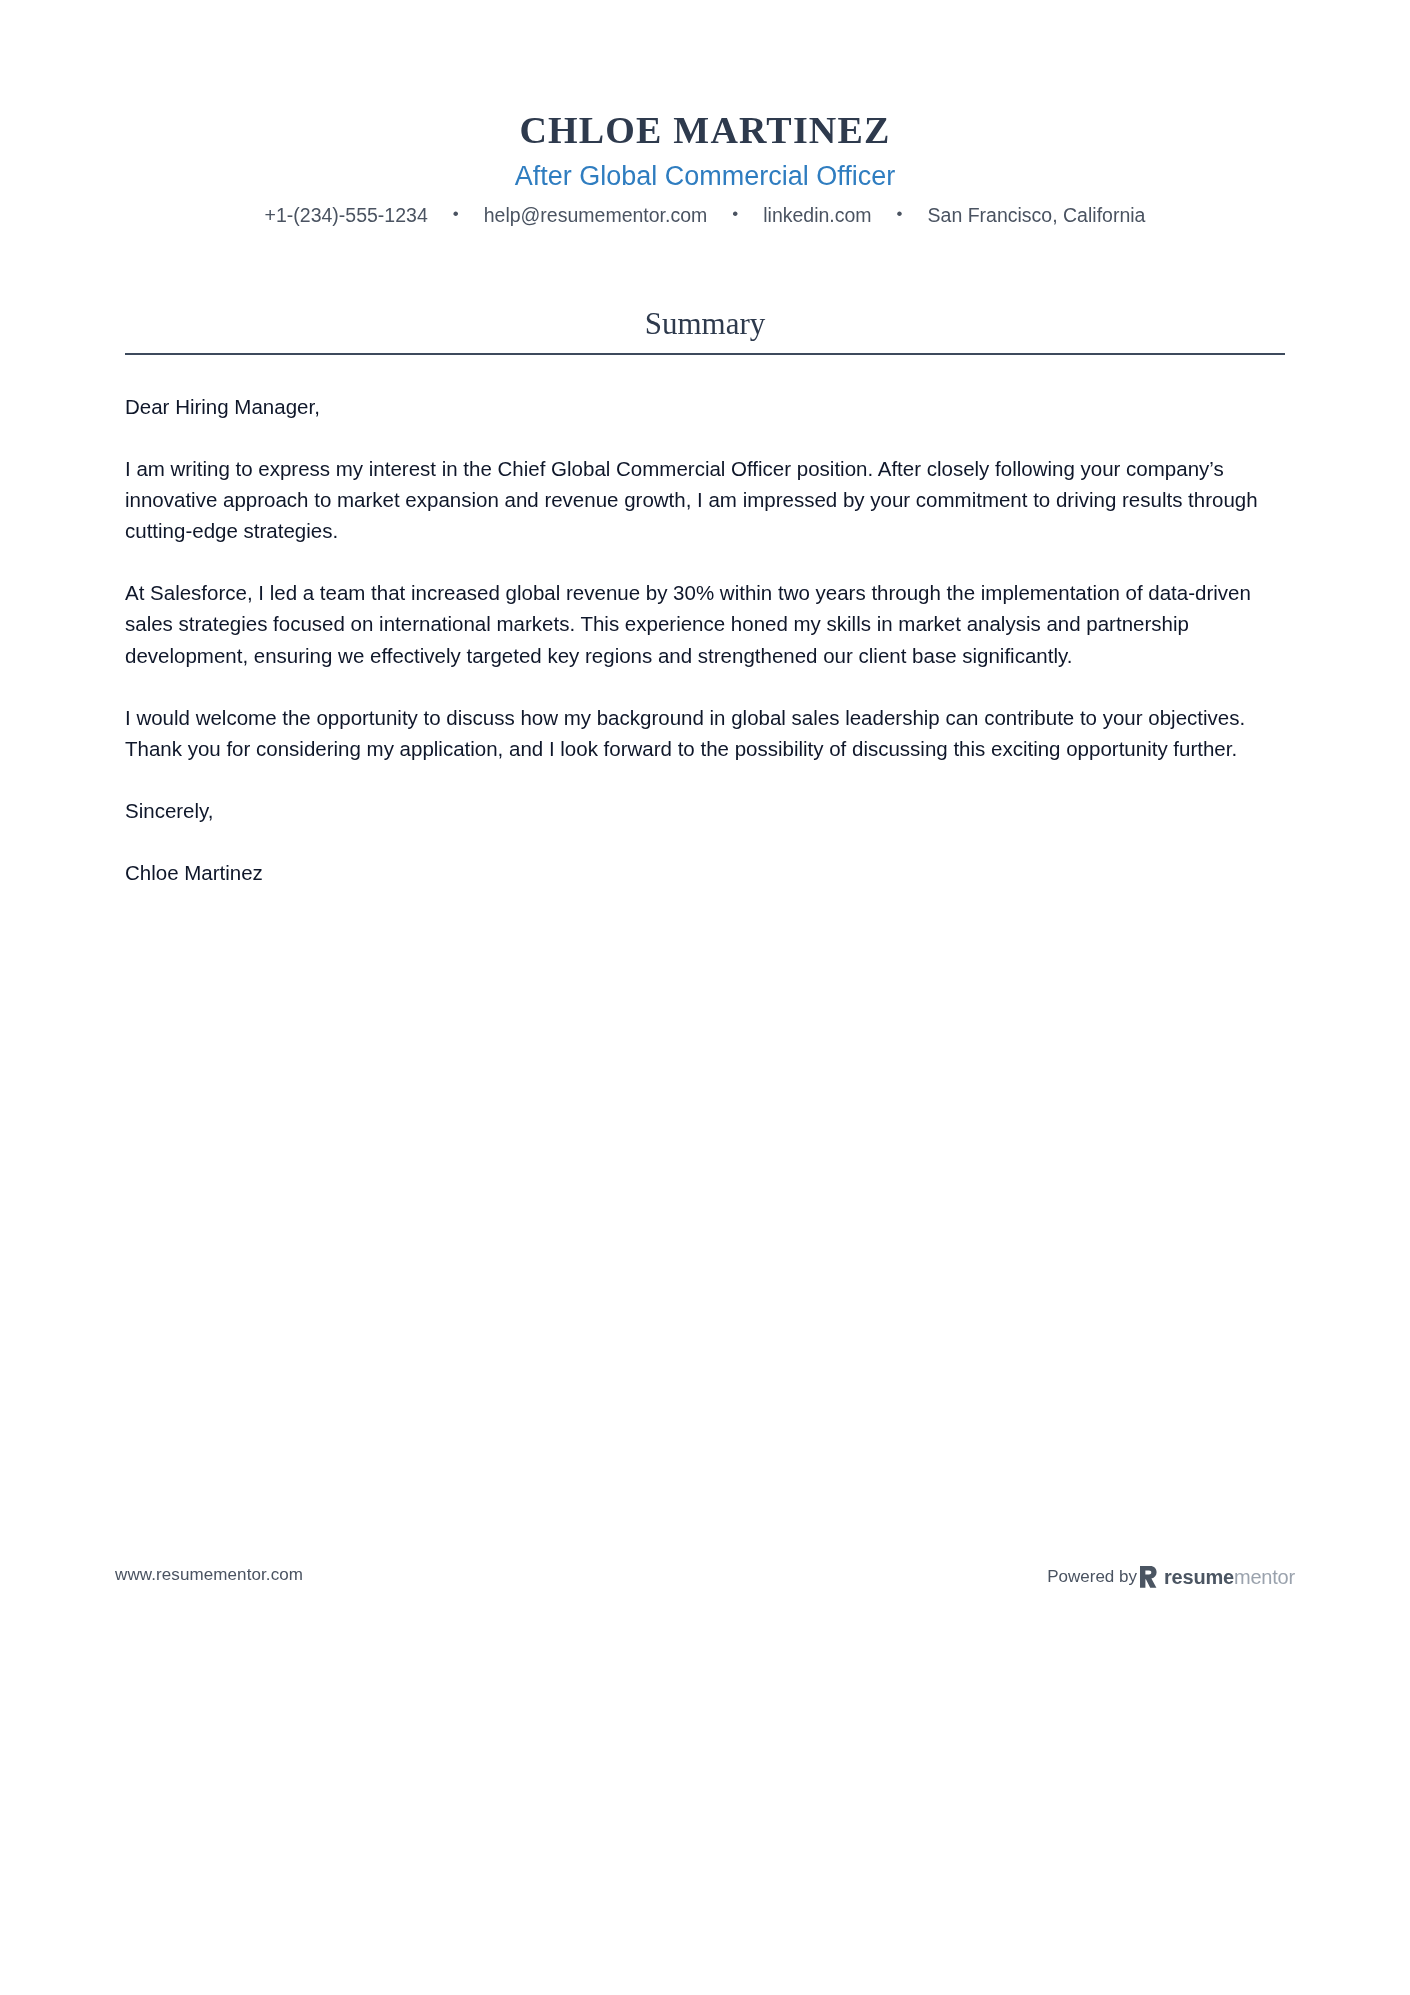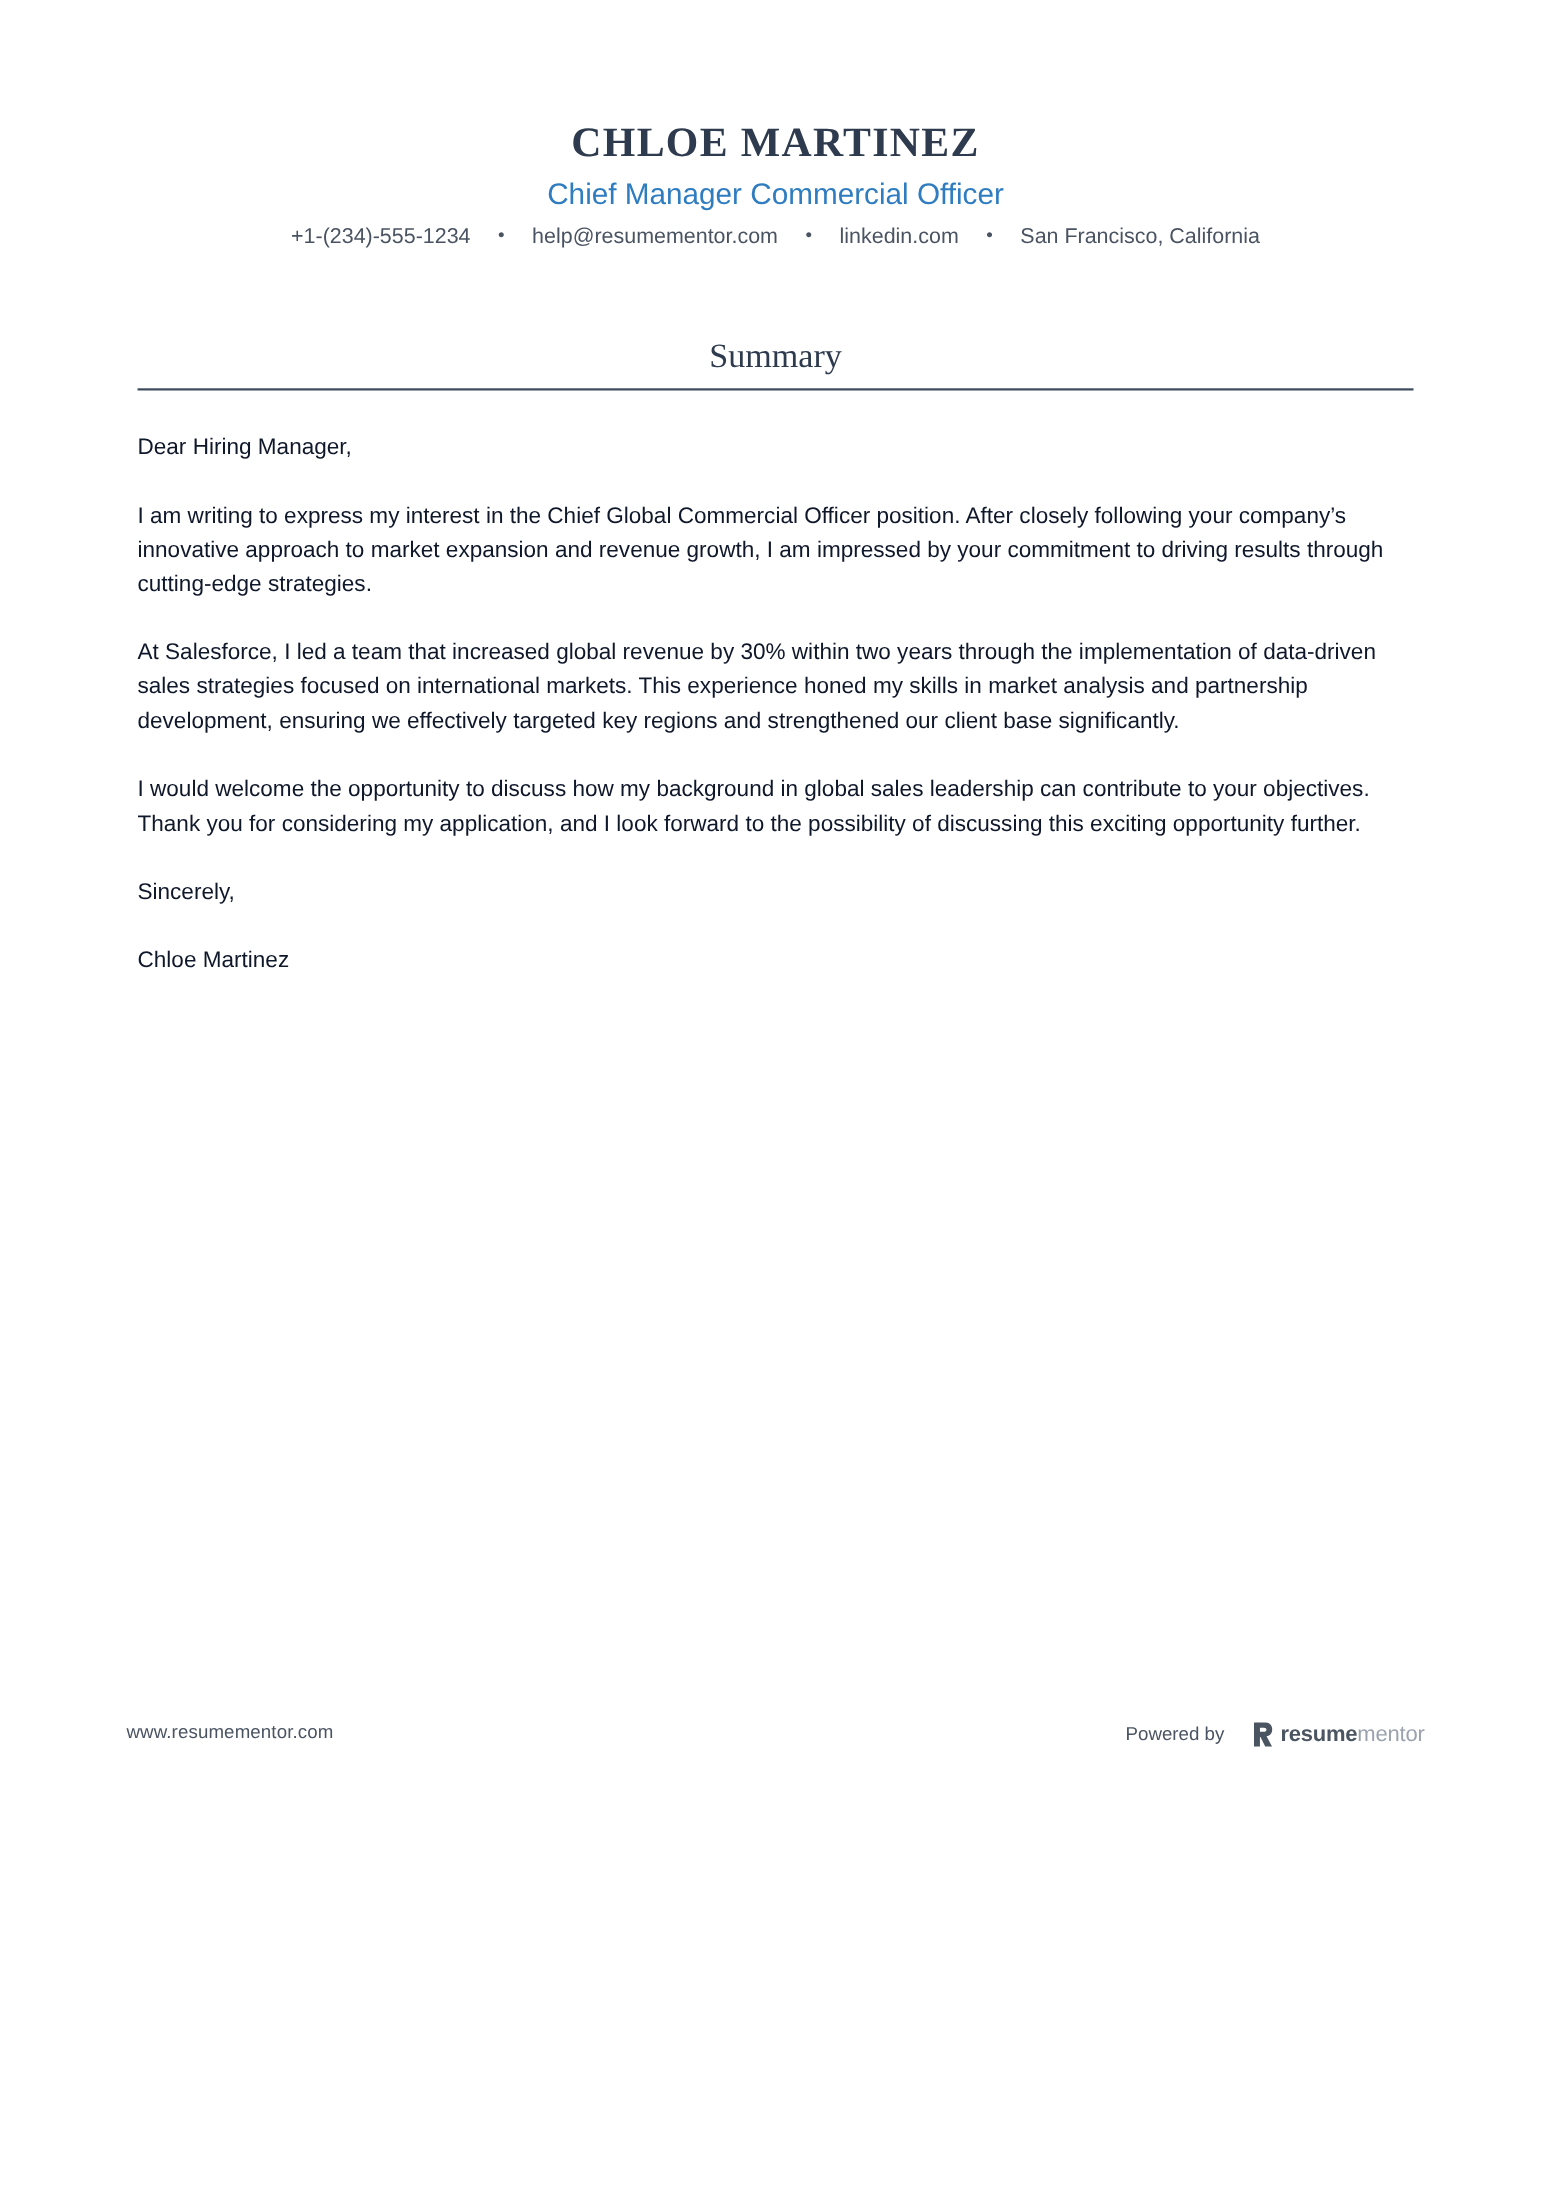--- a/index.html
+++ b/index.html
@@ -117,21 +117,20 @@
     justify-content: space-between;
   }
   .footer-url {
     font-size: 17px;
     color: #4a5361;
     letter-spacing: 0.1px;
   }
   .footer-right {
     display: flex;
     align-items: center;
-    gap: 24px;
   }
   .powered-by {
     font-size: 17px;
     color: #4a5361;
   }
   .brand-lockup {
     display: flex;
     align-items: center;
     gap: 7px;
   }
@@ -154,21 +153,21 @@
     color: #9aa2ad;
   }
 </style>
 </head>
 <body>
 
 <div class="page">
 
   <div class="header">
     <h1 class="cand-name">CHLOE MARTINEZ</h1>
-    <div class="cand-title">Chief Manager Commercial Officer</div>
+    <div class="cand-title">After Global Commercial Officer</div>
 
     <div class="contact-line">
       <span class="contact-item">+1-(234)-555-1234</span>
       <span class="contact-sep">•</span>
       <span class="contact-item">help@resumementor.com</span>
       <span class="contact-sep">•</span>
       <span class="contact-item">linkedin.com</span>
       <span class="contact-sep">•</span>
       <span class="contact-item">San Francisco, California</span>
     </div>

